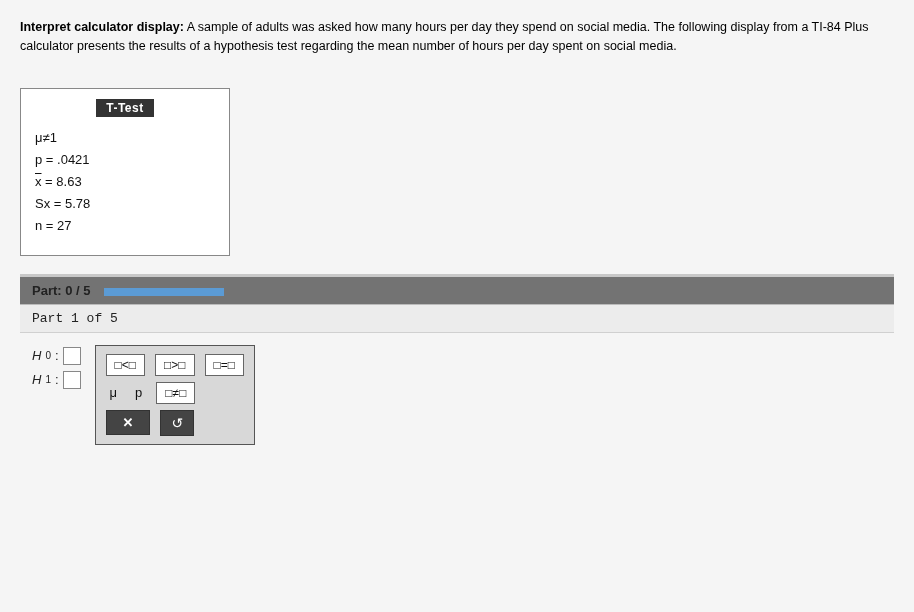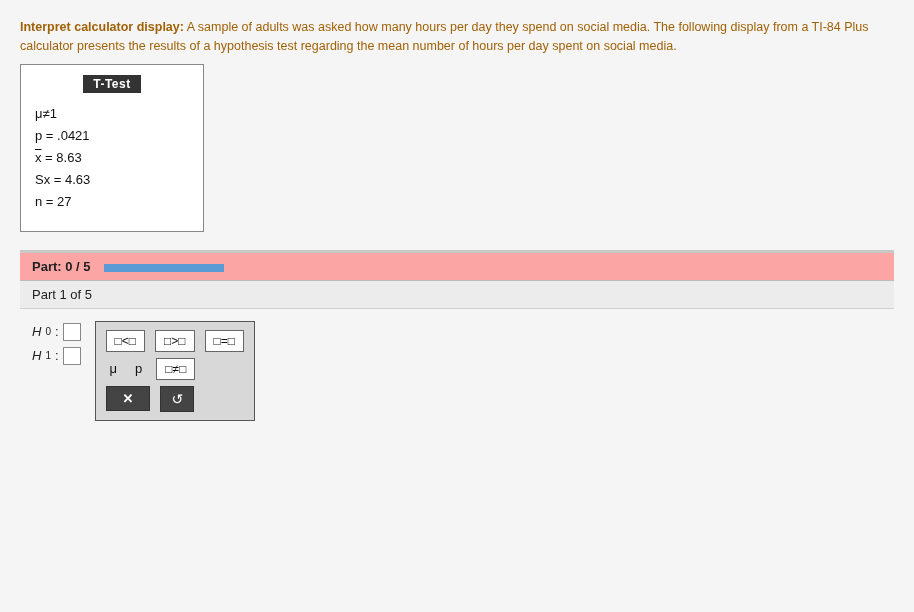--- a/index.html
+++ b/index.html
@@ -15,32 +15,32 @@
     .main-container {
       background: #f5f5f5;
       width: 914px;
       min-height: 612px;
       padding: 18px 20px 20px 20px;
     }
 
     .intro-text {
       font-size: 12.5px;
       line-height: 1.5;
-      margin-bottom: 8px;
-      color: #a16207;
+      margin-bottom: 32px;
+      color: #000000;
     }
 
     .intro-text strong {
       font-weight: bold;
     }
 
     .calculator-box {
       border: 1.5px solid #888;
       background: #fff;
-      width: 184px;
+      width: 210px;
       padding: 10px 14px 18px 14px;
       margin-bottom: 18px;
     }
 
     .calc-title-row {
       display: flex;
       justify-content: center;
       margin-bottom: 10px;
     }
 
@@ -64,34 +64,35 @@
     }
 
     .divider-bar {
       background: #c8c8c8;
       height: 3px;
       width: 100%;
       margin-bottom: 0;
     }
 
     .part-header {
-      background: #fca5a5;
+      background: #737373;
       padding: 6px 12px;
       font-size: 13px;
       font-weight: bold;
       border-bottom: 1px solid #bbb;
     }
 
     .part-subheader {
       background: #ececec;
       padding: 6px 12px;
       font-size: 13px;
       font-weight: normal;
       border-bottom: 1px solid #d0d0d0;
       margin-bottom: 12px;
+      font-family: Liberation Mono, monospace;
     }
 
     .question-section {
       padding: 0 12px;
     }
 
     .question-label {
       font-size: 13px;
       margin-bottom: 12px;
     }
@@ -196,21 +197,21 @@
     <strong>Interpret calculator display:</strong><span> A sample of adults was asked how many hours per day they spend on social media. The following display from a TI-84 Plus calculator presents the results of a hypothesis test regarding the mean number of hours per day spent on social media.</span>
   </div>
 
   <div class="calculator-box">
     <div class="calc-title-row">
       <span class="calc-title">T-Test</span>
     </div>
     <div class="calc-line">μ≠1</div>
     <div class="calc-line">p = .0421</div>
     <div class="calc-line"><span class="overline">x</span> = 8.63</div>
-    <div class="calc-line">Sx = 4.63</div>
+    <div class="calc-line">Sx = 5.78</div>
     <div class="calc-line">n = 27</div>
   </div>
 
   <div class="divider-bar"></div>
 
   <div class="part-header">
     <span>Part: 0 / 5</span>
     <span style="display:inline-block;width:120px;height:8px;background:#5b9bd5;margin-left:10px;vertical-align:middle;"></span>
   </div>
 

